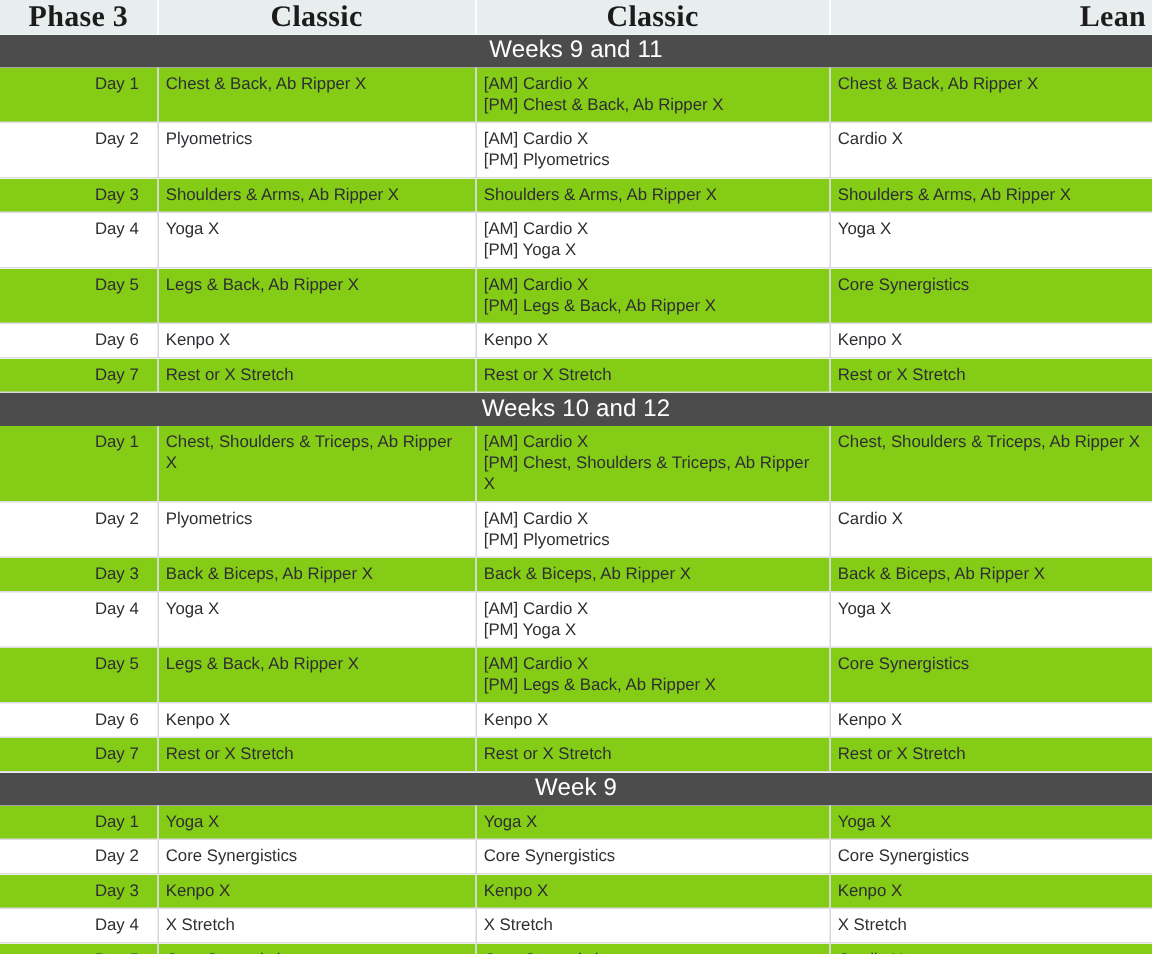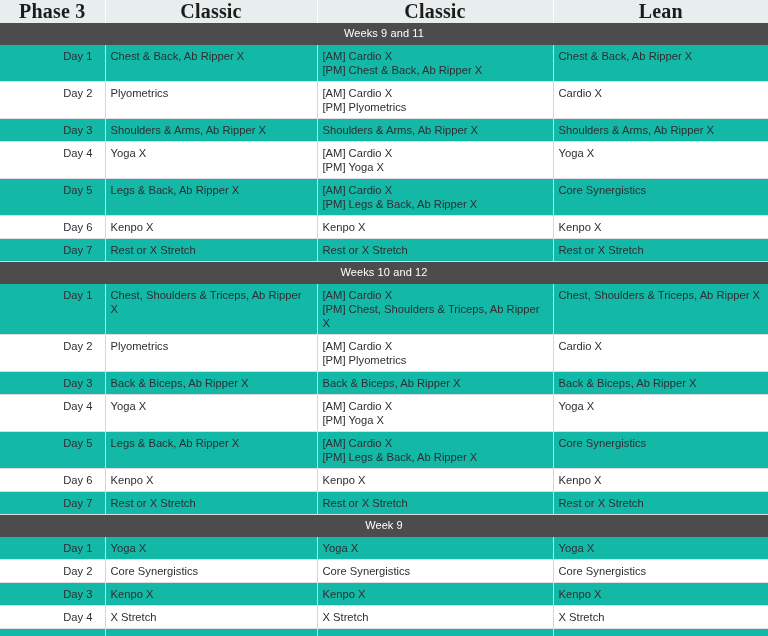--- a/index.html
+++ b/index.html
@@ -36,27 +36,27 @@
     font-size: 20px;
     color: #1c1c1c;
     text-align: center;
     padding: 2px 4px 3px 4px;
     height: 18px;
     line-height: 17px;
     border-right: 1px solid #ffffff;
     vertical-align: middle;
     letter-spacing: 0.2px;
   }
-  thead th:last-child { border-right: none; }
+  thead th:last-child { border-right: none; text-align: right; }
 
   
   tr.section-band td {
     background: #4c4c4c;
     color: #ffffff;
-    font-size: 11px;
+    font-size: 16px;
     line-height: 13px;
     text-align: center;
     padding: 4px 0 5px 0;
     font-family: "Liberation Sans", sans-serif;
     border: none;
     letter-spacing: 0.1px;
   }
 
   
   tbody td {
@@ -66,21 +66,21 @@
     vertical-align: top;
     padding: 4px 5px 4px 5px;
     border-right: 1px solid #d6d6dd;
     border-bottom: 1px solid #dcdce2;
     background: #ffffff;
     white-space: pre-line;
     overflow: hidden;
   }
   tbody td:last-child { border-right: none; }
 
-  tr.alt td { background: #14b8a6; }
+  tr.alt td { background: #84cc16; }
 
   td.day-cell {
     text-align: right;
     padding-right: 12px;
     color: #2e2e33;
     white-space: nowrap;
   }
 
   
   tr.section-band + tr td { border-top: none; }

